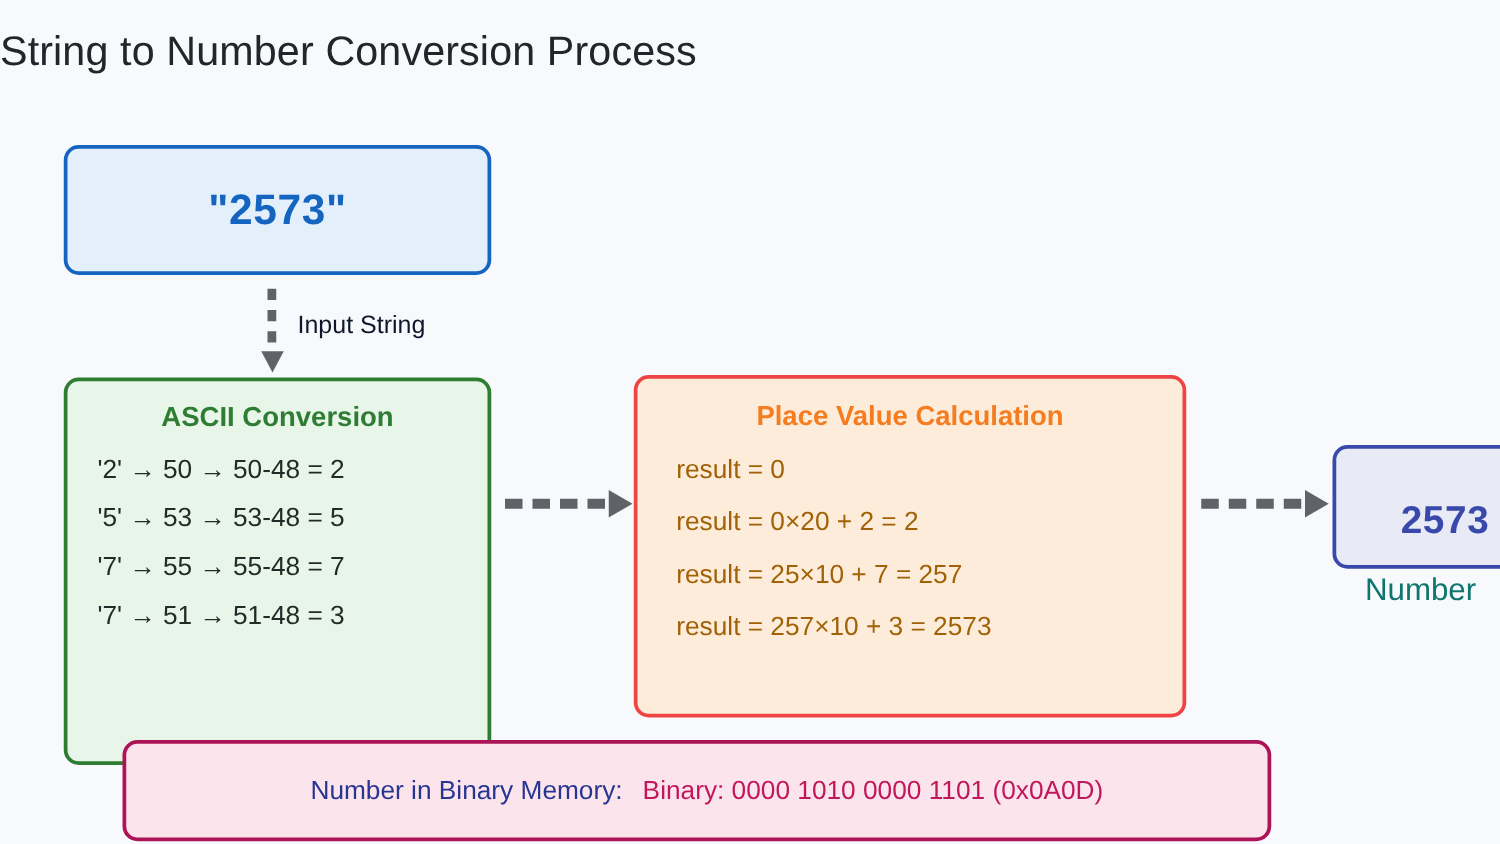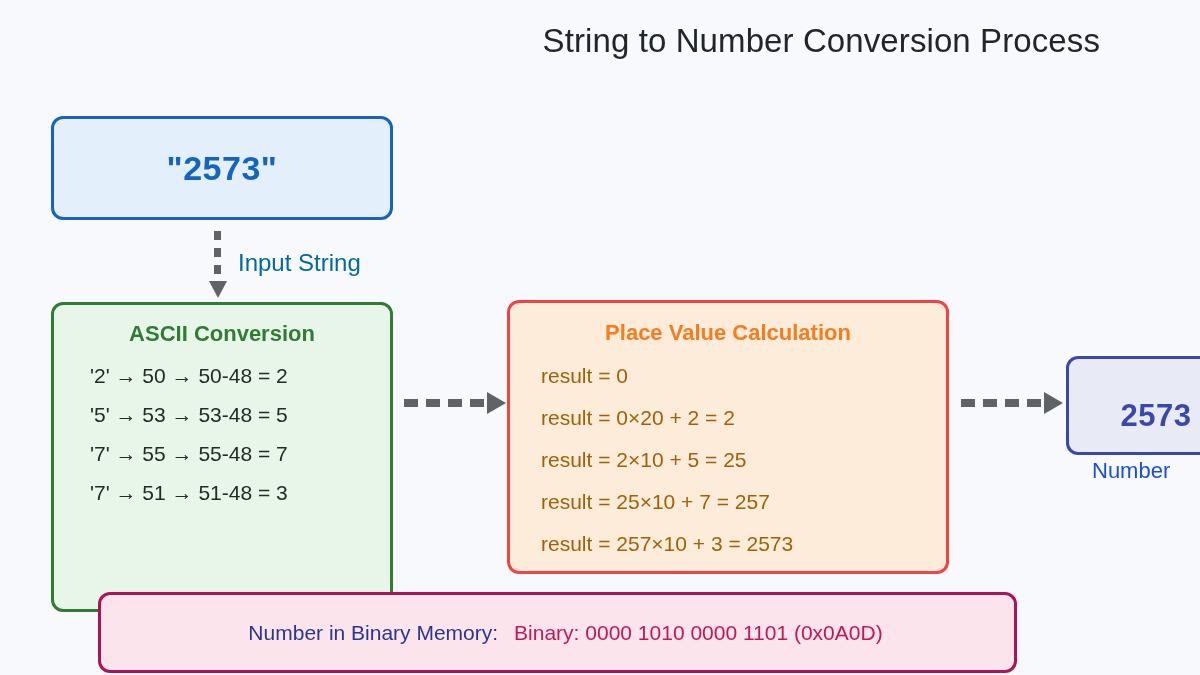--- a/index.html
+++ b/index.html
@@ -20,21 +20,21 @@
     width: 1200px;
     height: 675px;
   }
 
   
   #diagram-title {
     position: absolute;
     left: 0;
     top: 22px;
     width: 1100px;
-    text-align: right;
+    text-align: left;
     font-size: 33px;
     font-weight: 400;
     color: #22262b;
     letter-spacing: 0.1px;
   }
 
   
   .node {
     position: absolute;
     box-sizing: border-box;
@@ -79,21 +79,21 @@
     padding: 16px 0 0 0;
   }
   #ascii-box .node-title {
     font-size: 22px;
     color: #2e7d32;
     margin-bottom: 9px;
   }
   #ascii-box .node-line {
     font-size: 21px;
     color: #232b29;
-    padding-left: 36px;
+    padding-left: 24px;
     line-height: 39px;
   }
 
   
   #place-value-box {
     left: 507px;
     top: 300px;
     width: 442px;
     height: 274px;
     background: #fdecd9;
@@ -128,22 +128,22 @@
     font-size: 31px;
     font-weight: bold;
     color: #3949ab;
     letter-spacing: 0.5px;
     margin-top: 20px;
   }
   #number-caption {
     position: absolute;
     left: 1092px;
     top: 458px;
-    font-size: 22px;
-    color: #1d4ed8;
+    font-size: 25px;
+    color: #0f766e;
     white-space: nowrap;
   }
 
   
   #memory-box {
     left: 98px;
     top: 592px;
     width: 919px;
     height: 81px;
     background: #fce4ec;
@@ -186,22 +186,22 @@
     left: -3px;
     top: 50px;
     width: 0;
     height: 0;
     border-left: 9px solid transparent;
     border-right: 9px solid transparent;
     border-top: 17px solid #5f6368;
   }
   .arrow-label {
     position: absolute;
-    font-size: 24px;
-    color: #0369a1;
+    font-size: 20px;
+    color: #0f172a;
     white-space: nowrap;
   }
   #arrow-input-string-label {
     left: 238px;
     top: 249px;
   }
 
   .arrow-h {
     position: absolute;
     height: 20px;
@@ -276,21 +276,20 @@
     <span class="dash p2"></span>
     <span class="dash p3"></span>
     <span class="dash p4"></span>
     <span class="head"></span>
   </div>
 
   <div class="node" id="place-value-box">
     <div class="node-title">Place Value Calculation</div>
     <div class="node-line">result = 0</div>
     <div class="node-line">result = 0×20 + 2 = 2</div>
-    <div class="node-line">result = 2×10 + 5 = 25</div>
     <div class="node-line">result = 25×10 + 7 = 257</div>
     <div class="node-line">result = 257×10 + 3 = 2573</div>
   </div>
 
   <div class="arrow-h" id="arrow-place-to-number">
     <span class="dash p1"></span>
     <span class="dash p2"></span>
     <span class="dash p3"></span>
     <span class="dash p4"></span>
     <span class="head"></span>

